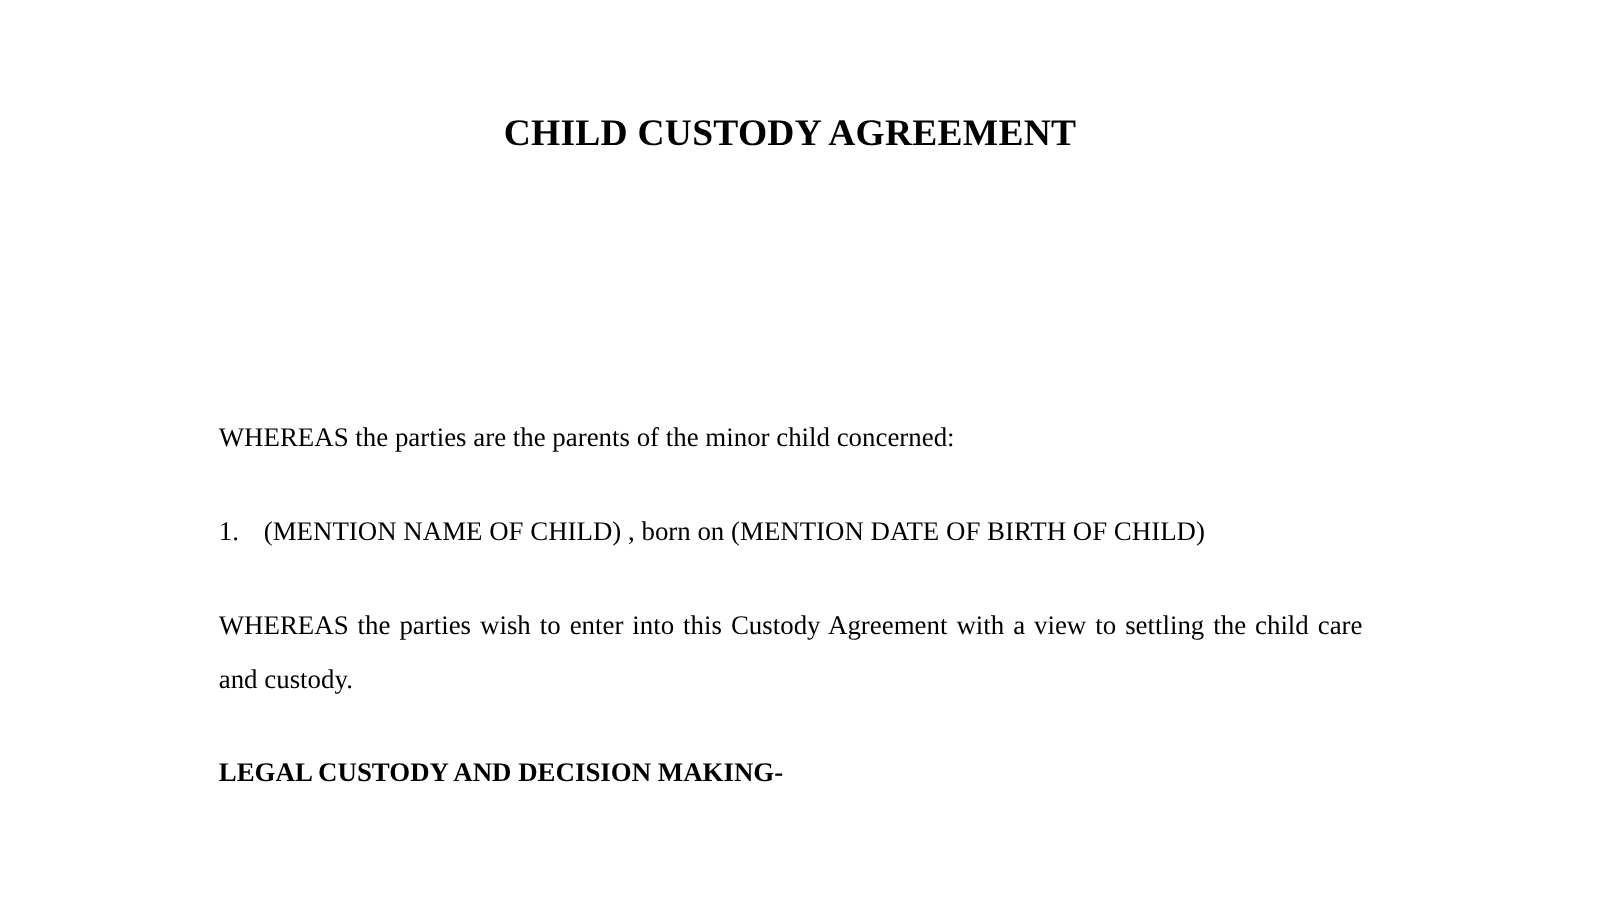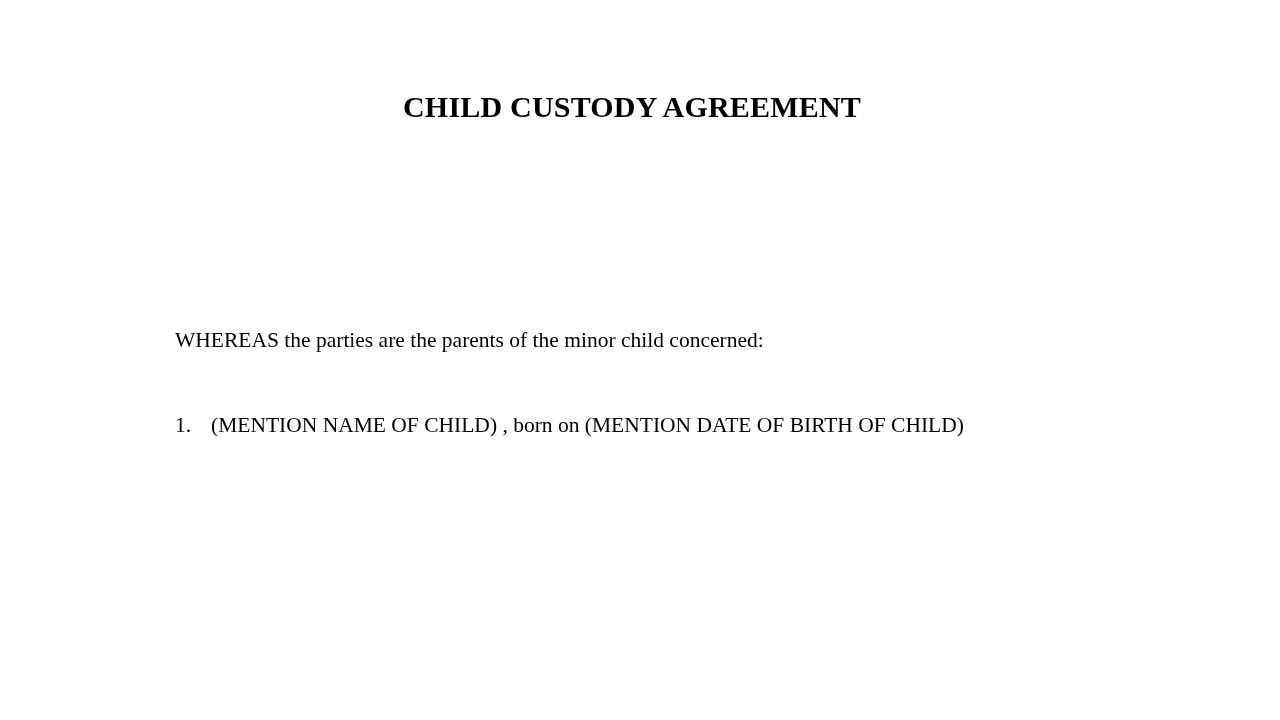--- a/index.html
+++ b/index.html
@@ -36,21 +36,21 @@
     .para {
       position: absolute;
       left: 175px;
       width: 915px;
       font-size: 21.5px;
       line-height: 43px;
       text-align: justify;
       text-align-last: left;
     }
     .p1 { top: 167px; }
-    .p2 { top: 319px; font-family: Liberation Serif, serif; }
+    .p2 { top: 329px; font-family: Liberation Serif, serif; }
     .p3 { top: 404px; font-family: Liberation Serif, serif; }
     .p4 { top: 479px; }
     .p5 { top: 597px; font-weight: bold; }
     .p3 .num {
       display: inline-block;
       width: 36px;
     }
   </style>
 </head>
 <body>
@@ -58,14 +58,16 @@
 <div class="page">
   <div class="title">CHILD CUSTODY AGREEMENT</div>
 
 
   <div class="para p2">WHEREAS the parties are the parents of the minor child concerned:</div>
 
   <div class="para p3">
     <span class="num">1.</span><span>(MENTION NAME OF CHILD) , born on (MENTION DATE OF BIRTH OF CHILD)</span>
   </div>
 
+  <div class="para p4">WHEREAS the parties wish to enter into this Custody Agreement with a view to settling the child care and custody.</div>
 
+  <div class="para p5">LEGAL CUSTODY AND DECISION MAKING-</div>
 </div>
 
 </body></html>

